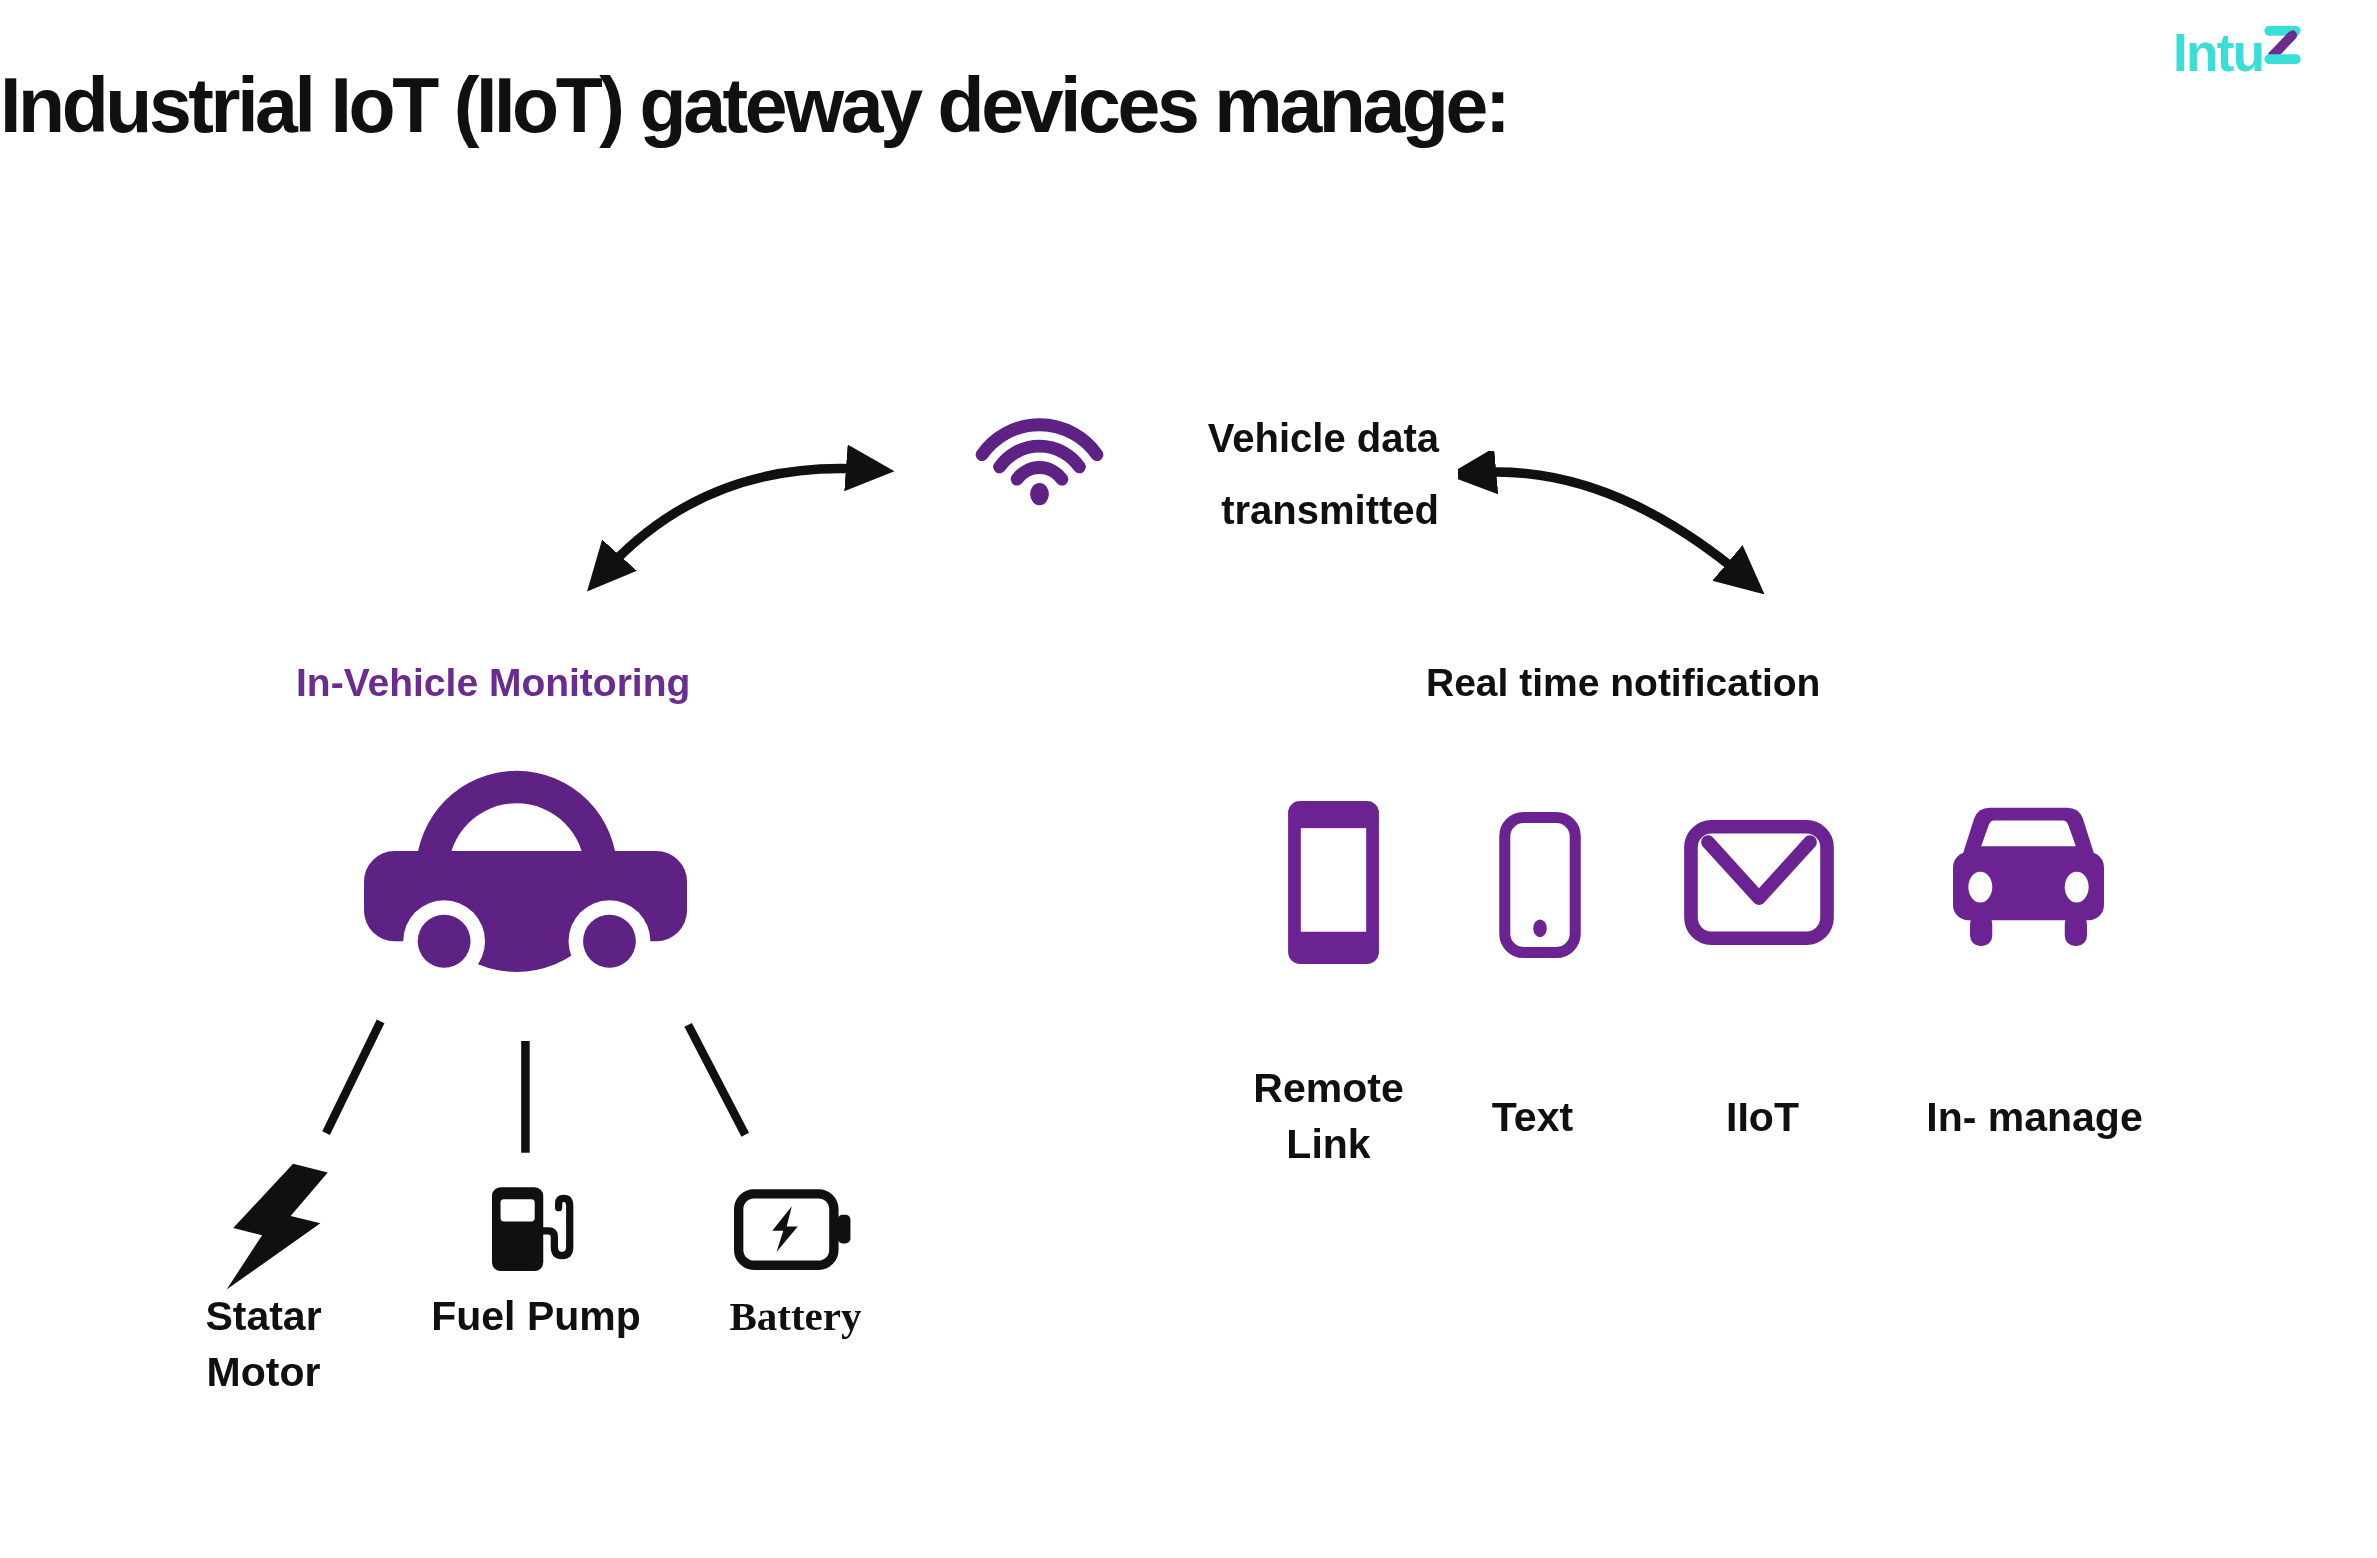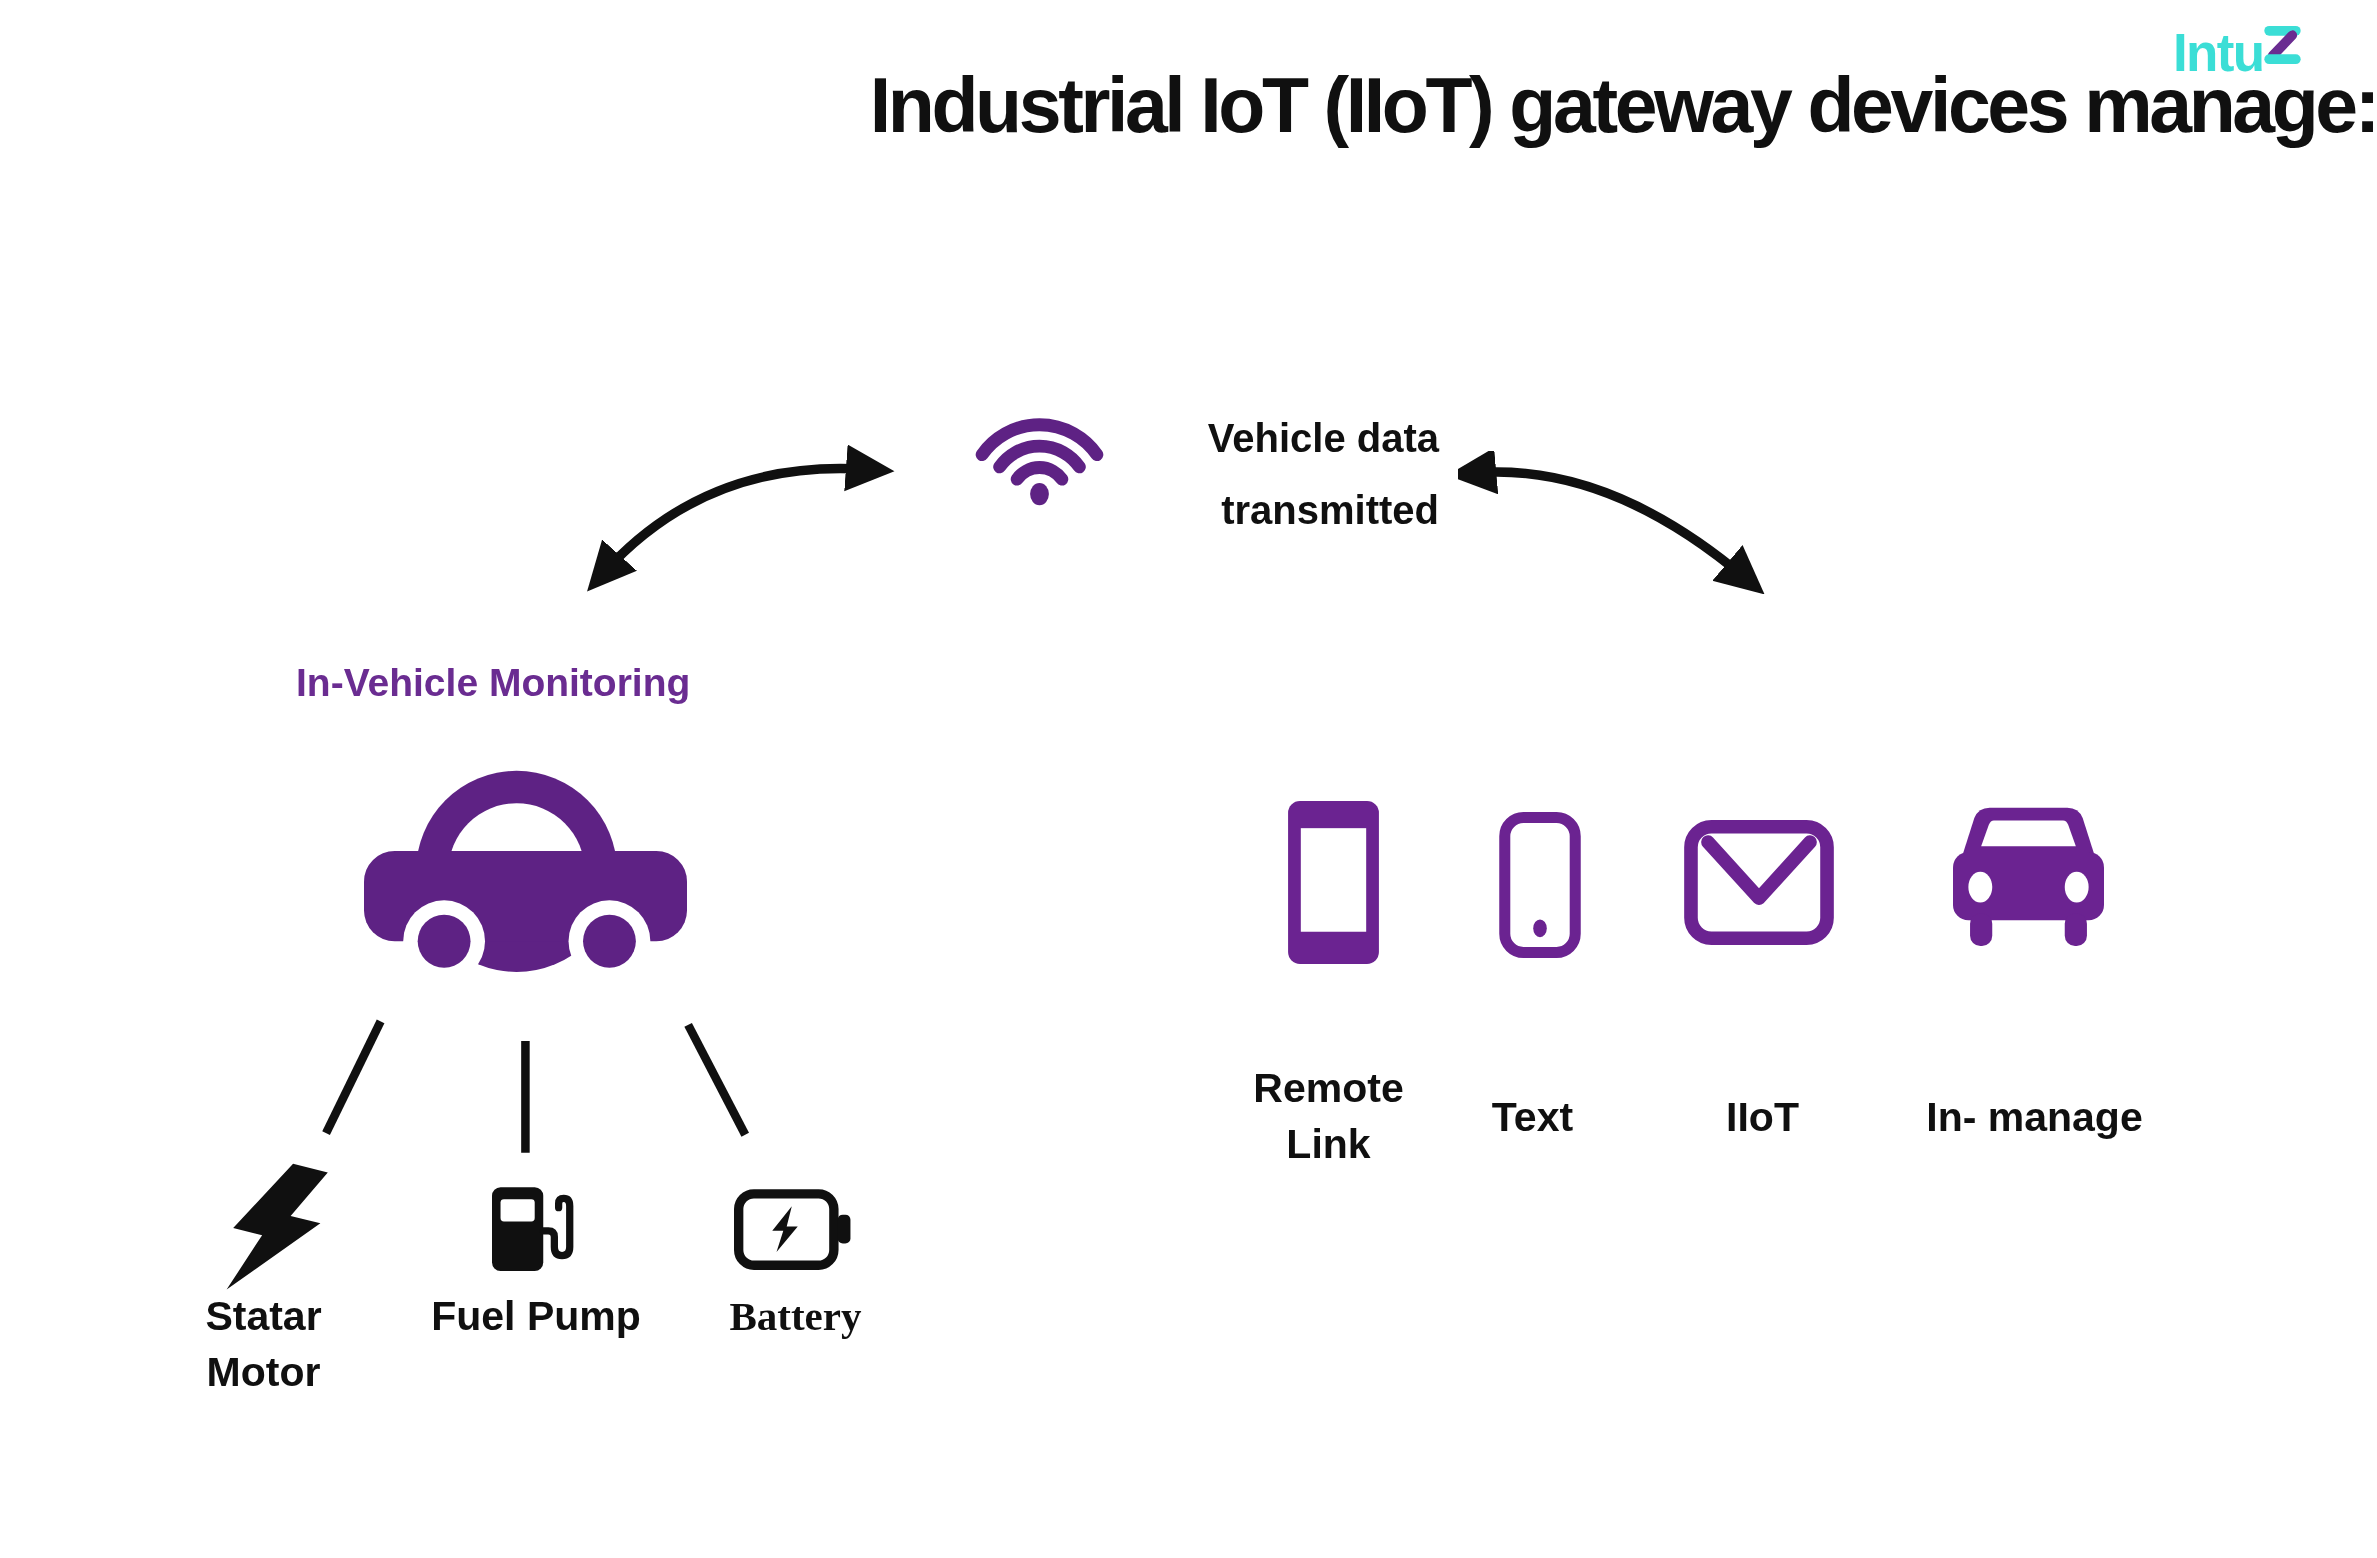--- a/index.html
+++ b/index.html
@@ -4,21 +4,21 @@
 <style>
   html,body{margin:0;padding:0;background:var(--bg,#fff);}
   .canvas{
     position:relative;width:2377px;height:1558px;overflow:hidden;
     background:var(--bg,#fff);
     font-family:"Liberation Sans","DejaVu Sans",sans-serif;
     color:var(--ink,#101010);
   }
   .abs{position:absolute;}
   .title{
-    left:0;top:61px;width:100%;text-align:right;
+    left:0;top:61px;width:100%;text-align:left;
     font-size:77px;font-weight:800;letter-spacing:-3.4px;line-height:89px;
     color:var(--ink,#101010);
   }
   .logo{left:2173px;top:22px;display:flex;align-items:flex-start;}
   .logo-text{
     font-size:53px;font-weight:bold;letter-spacing:-1.7px;
     color:var(--cyan,#3BDED6);
   }
   .hub-label{
     left:1124px;top:402px;width:315px;text-align:right;
@@ -128,20 +128,21 @@
     <polygon points="68,20 45,49 58,49 50,74 75,44 62,44" fill="var(--ink)"></polygon>
   </svg>
 
   <div class="abs item-label lbl-statar">
     <div>Statar</div>
     <div>Motor</div>
   </div>
   <div class="abs item-label lbl-fuel">Fuel Pump</div>
   <div class="abs item-label lbl-battery">Battery</div>
 
+  <div class="abs section-heading heading-right">Real time notification</div>
 
   <svg class="abs" style="left:1288px;top:801px;" width="91" height="163" viewBox="0 0 107 192">
     <rect x="0" y="0" width="107" height="192" rx="14" fill="var(--purple-right)"></rect>
     <rect x="15" y="32" width="77" height="122" fill="var(--bg)"></rect>
   </svg>
 
   <svg class="abs" style="left:1499px;top:812px;" width="82" height="146" viewBox="0 0 96 172">
     <rect x="6.5" y="6.5" width="83" height="159" rx="22" fill="none" stroke="var(--purple-right)" stroke-width="13"></rect>
     <ellipse cx="48" cy="137" rx="8" ry="10.5" fill="var(--purple-right)"></ellipse>
   </svg>

